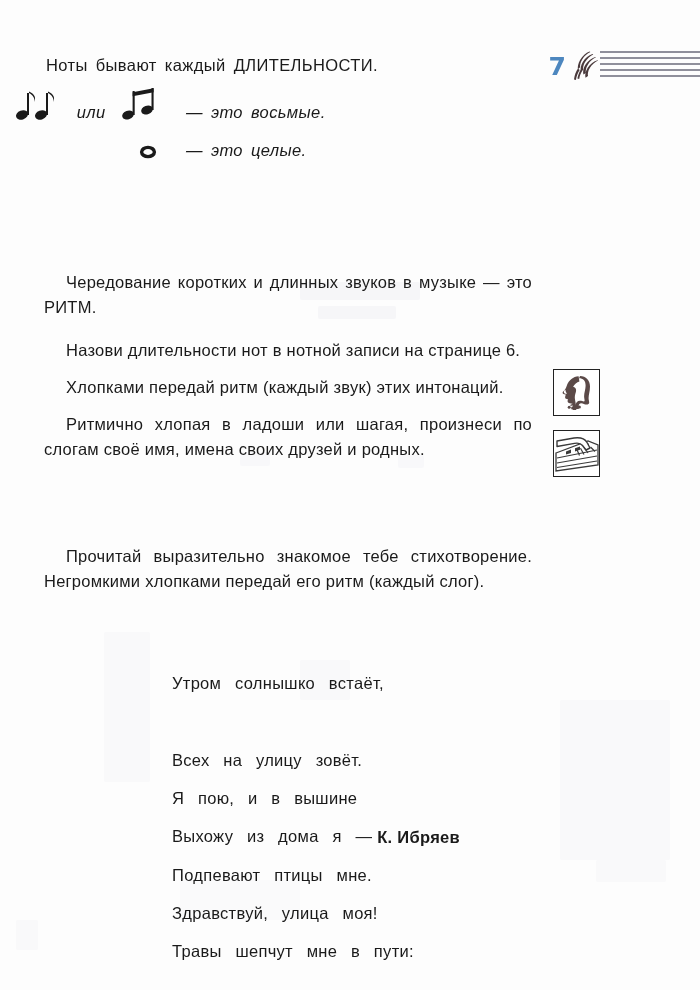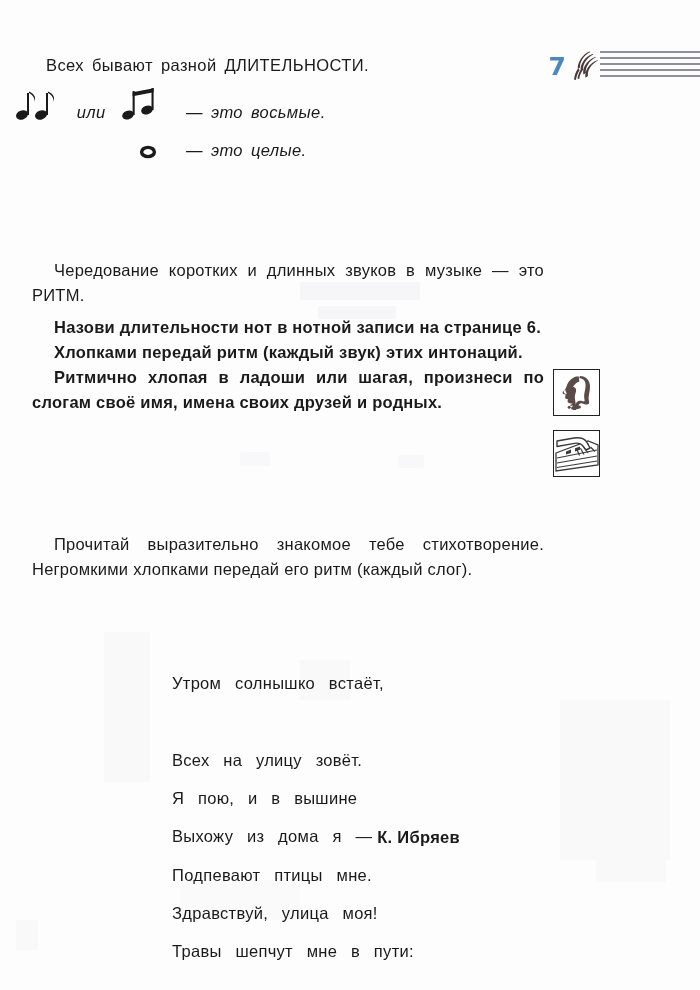--- a/index.html
+++ b/index.html
@@ -111,27 +111,27 @@
   .body-block {
     position: absolute;
     left: 32px;
     width: 512px;
     font-size: 16.5px;
     line-height: 25px;
     text-align: justify;
     letter-spacing: .25px;
   }
   .body-block p {
-    margin: 0;
+    margin: 12px;
     text-indent: 22px;
   }
   .body-block p.tight { text-indent: 22px; }
 
   .blk-ritm   { top: 258px; }
-  .blk-tasks  { top: 315px; font-weight: bold; }
+  .blk-tasks  { top: 326px; }
   .blk-read   { top: 532px; }
 
   
   .margin-icon {
     position: absolute;
     left: 553px;
     width: 45px;
     height: 45px;
     border: 1.6px solid #222;
     background: #fff;
@@ -203,21 +203,21 @@
           <line x1="0" y1="3" x2="100" y2="3"></line>
           <line x1="0" y1="9" x2="100" y2="9"></line>
           <line x1="0" y1="15" x2="100" y2="15"></line>
           <line x1="0" y1="21" x2="100" y2="21"></line>
           <line x1="0" y1="27" x2="100" y2="27"></line>
         </g>
       </svg>
     </span>
   </div>
 
-  <div class="lead-line">Всех бывают разной ДЛИТЕЛЬНОСТИ.</div>
+  <div class="lead-line">Ноты бывают каждый ДЛИТЕЛЬНОСТИ.</div>
 
   <div class="note-legend">
 
     <div class="note-row">
       <span class="note-glyphs">
         <span class="glyph-svg">
           <svg width="48" height="34" viewBox="0 0 48 34" xmlns="http://www.w3.org/2000/svg">
             <g fill="#1a1a1a">
               <ellipse cx="8" cy="27" rx="6.2" ry="4.4" transform="rotate(-20 8 27)"></ellipse>
               <rect x="13" y="5" width="2" height="22"></rect>

